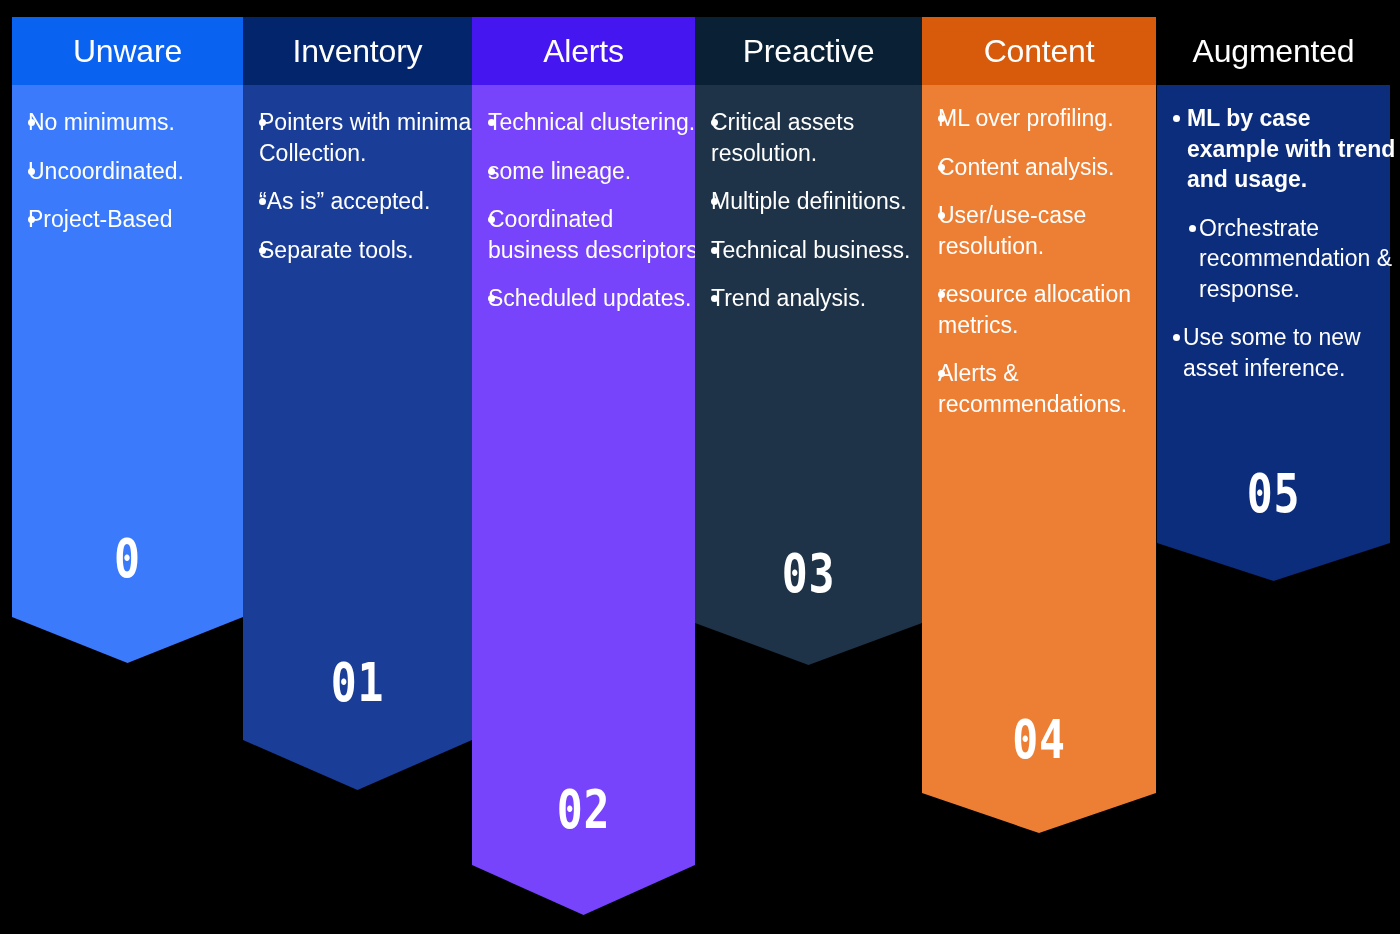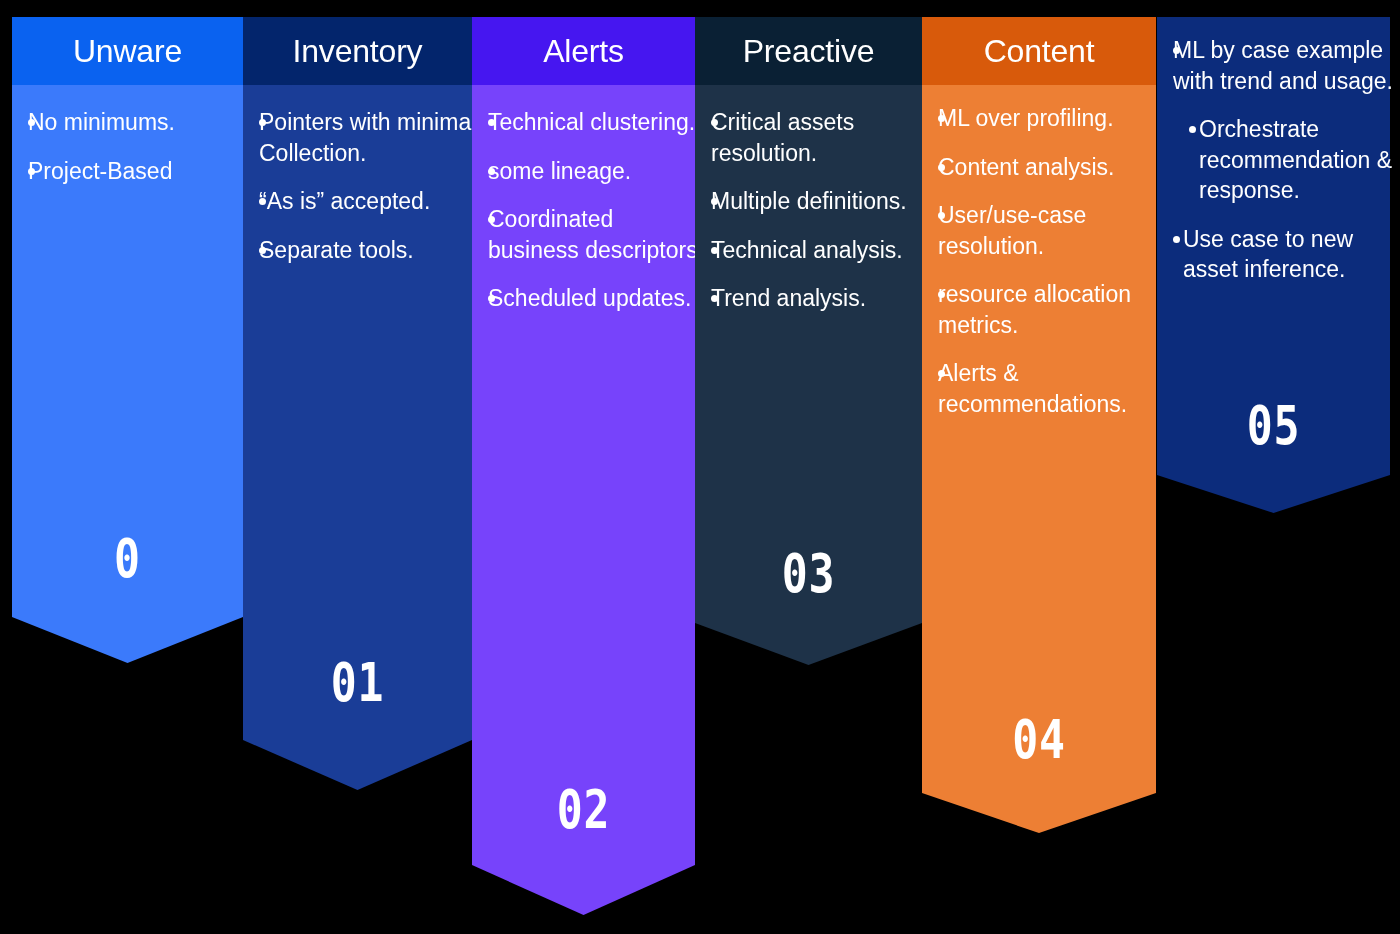--- a/index.html
+++ b/index.html
@@ -99,20 +99,21 @@
 
 <div id="stage">
 
   <div class="banner" style="left:12px; width:231px; top:17px;">
     <div class="banner-head" style="background:#0a62f0;">
       <span class="banner-head-title">Unware</span>
     </div>
     <div class="banner-body" style="background:#3b7afb; height:532px;">
       <ul class="bullets">
         <li>No minimums.</li>
+        <li>Uncoordinated.</li>
         <li> Project-Based</li>
       </ul>
       <div class="num" style="bottom:31px;">0</div>
     </div>
     <div class="banner-tip">
       <svg viewBox="0 0 100 46" preserveAspectRatio="none" aria-hidden="true">
         <polygon points="0,0 100,0 50,46" fill="#3b7afb"></polygon>
       </svg>
     </div>
   </div>
@@ -157,21 +158,21 @@
   </div>
 
   <div class="banner" style="left:695px; width:227px; top:17px;">
     <div class="banner-head" style="background:#0a2034;">
       <span class="banner-head-title">Preactive</span>
     </div>
     <div class="banner-body" style="background:#1e3248; height:538px;">
       <ul class="bullets">
         <li>Critical assets resolution.</li>
         <li>Multiple definitions.</li>
-        <li>Technical analysis.</li>
+        <li>Technical business.</li>
         <li>Trend analysis.</li>
       </ul>
       <div class="num" style="bottom:22px;">03</div>
     </div>
     <div class="banner-tip" style="height:42px;">
       <svg viewBox="0 0 100 42" preserveAspectRatio="none" aria-hidden="true">
         <polygon points="0,0 100,0 50,42" fill="#1e3248"></polygon>
       </svg>
     </div>
   </div>
@@ -191,25 +192,28 @@
       <div class="num" style="bottom:26px;">04</div>
     </div>
     <div class="banner-tip" style="height:40px;">
       <svg viewBox="0 0 100 40" preserveAspectRatio="none" aria-hidden="true">
         <polygon points="0,0 100,0 50,40" fill="#ed7f34"></polygon>
       </svg>
     </div>
   </div>
 
   <div class="banner" style="left:1157px; width:233px; top:17px;">
+    <div class="banner-head" style="background:#000000;">
+      <span class="banner-head-title">Augmented</span>
+    </div>
     <div class="banner-body" style="background:#0c2c7c; height:458px;">
       <ul class="bullets" style="top:18px; right:-8px;">
-        <li style="padding-left:16px;">ML by case example with trend and usage.</li>
+        <li style="padding-left:30px;font-weight:bold;">ML by case example with trend and usage.</li>
         <li style="padding-left:26px;margin-left:16px;">Orchestrate recommendation &amp; response.</li>
-        <li style="padding-left:26px;">Use case to new asset inference.</li>
+        <li style="padding-left:26px;">Use some to new asset inference.</li>
       </ul>
       <div class="num" style="bottom:22px;">05</div>
     </div>
     <div class="banner-tip" style="height:38px;">
       <svg viewBox="0 0 100 38" preserveAspectRatio="none" aria-hidden="true">
         <polygon points="0,0 100,0 50,38" fill="#0c2c7c"></polygon>
       </svg>
     </div>
   </div>
 

